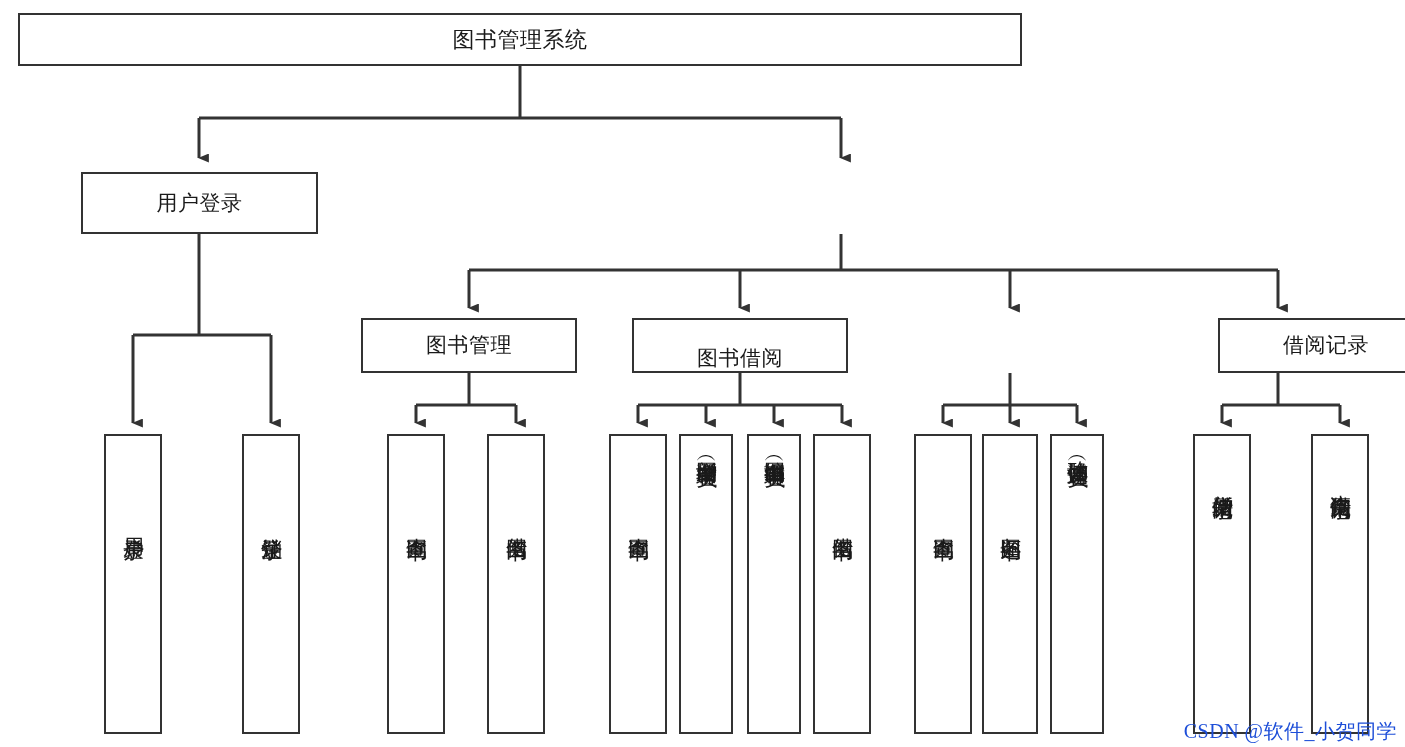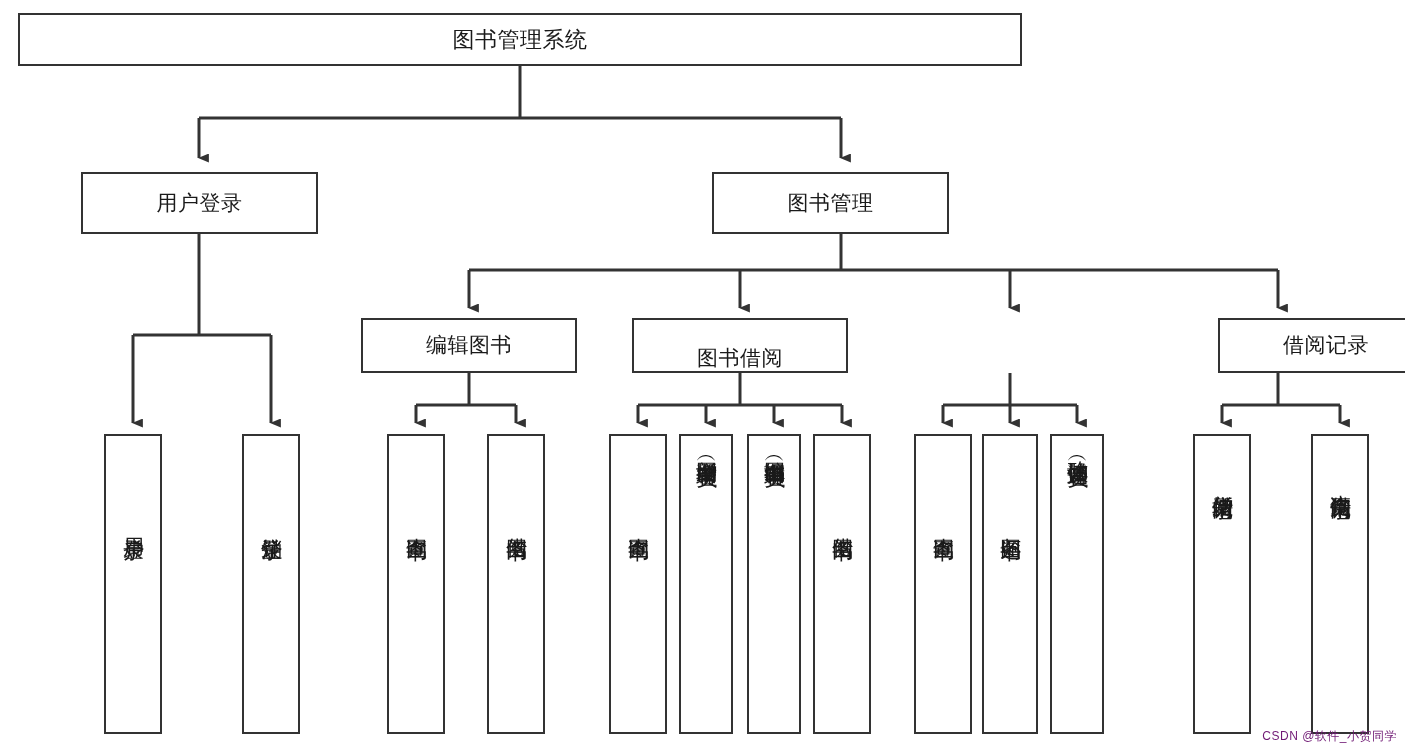--- a/index.html
+++ b/index.html
@@ -58,25 +58,25 @@
     line-height: 1.32;
     letter-spacing: 1px;
     white-space: nowrap;
   }
   .node.root .label { font-size: 22px; }
 
   #watermark {
     position: absolute;
     right: 8px;
     bottom: 2px;
-    font-size: 12px;
-    color: #701a75;
+    font-size: 20px;
+    color: #1d4ed8;
     letter-spacing: 0.5px;
     white-space: nowrap;
-    font-family: Liberation Sans, sans-serif;
+    font-family: Liberation Serif, serif;
   }
 </style>
 </head>
 <body>
 
 <div id="canvas">
 
   <svg id="edges" width="1405" height="747" viewBox="0 0 1405 747" xmlns="http://www.w3.org/2000/svg">
     <defs>
       <marker id="arrow" viewBox="0 0 10 12" refX="5" refY="11" markerWidth="9" markerHeight="11" orient="auto-start-reverse" markerUnits="userSpaceOnUse">
@@ -127,26 +127,23 @@
     </g>
   </svg>
 
   <div class="node horiz root" style="left:18px; top:13px; width:1004px; height:53px;">
     <span class="label">图书管理系统</span>
   </div>
 
   <div class="node horiz" style="left:81px; top:172px; width:237px; height:62px;">
     <span class="label">用户登录</span>
   </div>
-  <div class="node horiz" style="left:712px; top:172px; width:237px; height:62px;">
-    <span class="label">图书管理</span>
-  </div>
 
   <div class="node horiz" style="left:361px; top:318px; width:216px; height:55px;">
-    <span class="label">编辑图书</span>
+    <span class="label">图书管理</span>
   </div>
   <div class="node horiz" style="left:632px; top:318px; width:216px; height:55px;align-items:flex-end;">
     <span class="label">图书借阅</span>
   </div>
   <div class="node horiz" style="left:1170px; top:318px; width:216px; height:55px;margin-left:48px;">
     <span class="label">借阅记录</span>
   </div>
 
   <div class="node vert" style="left:104px; top:434px; width:58px; height:300px; padding-top:85px;">
     <span class="label">用户登录</span>

